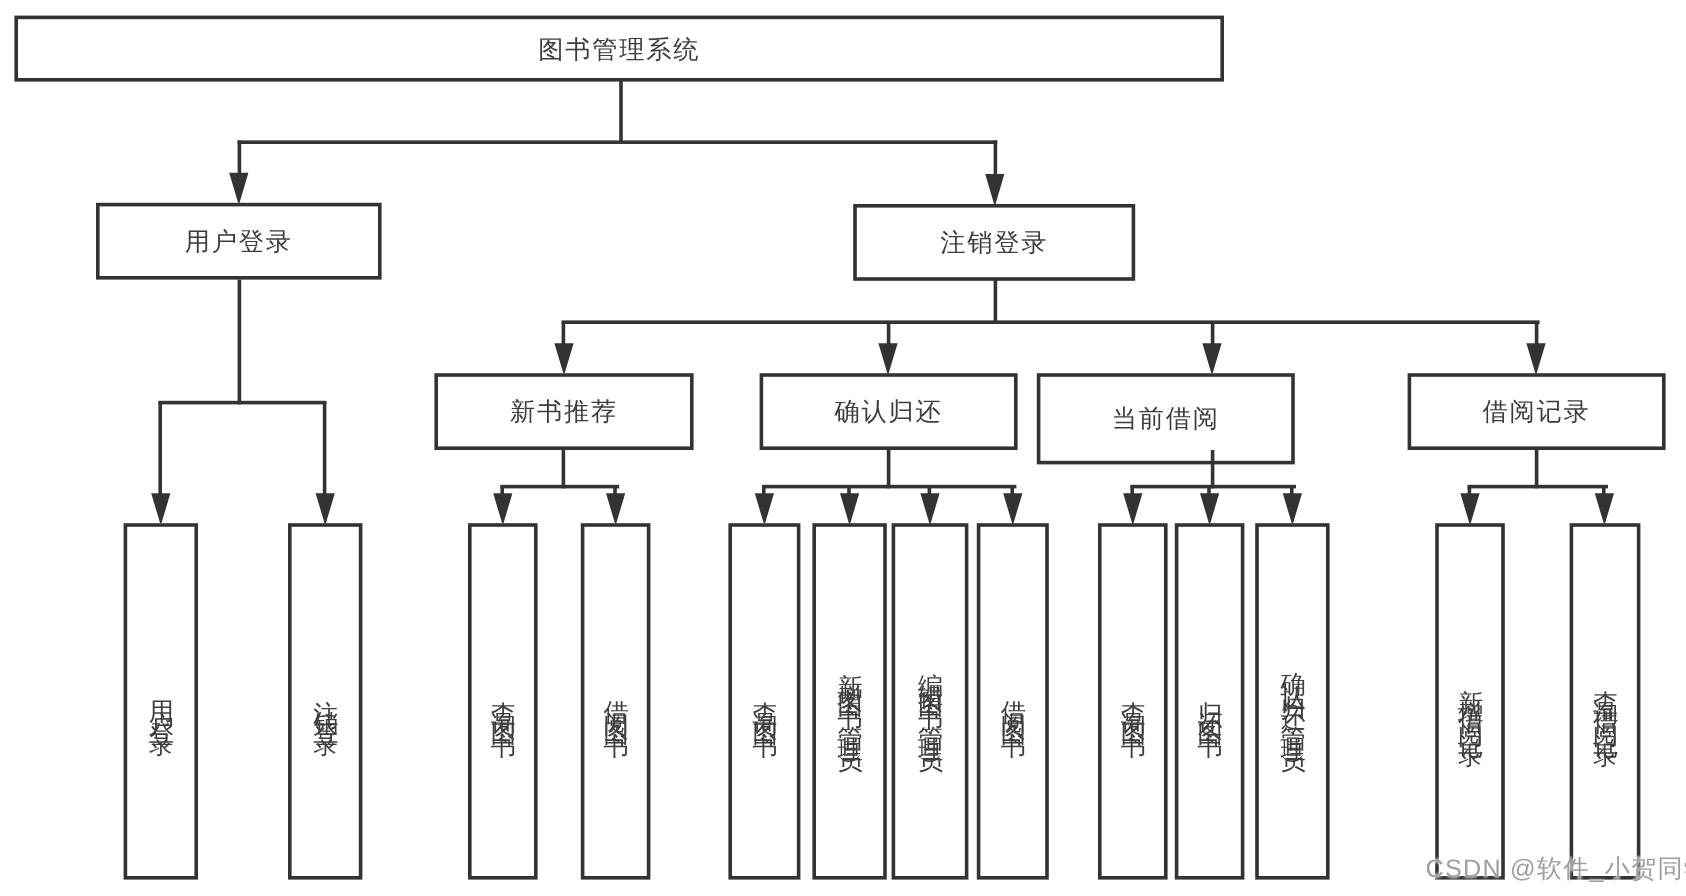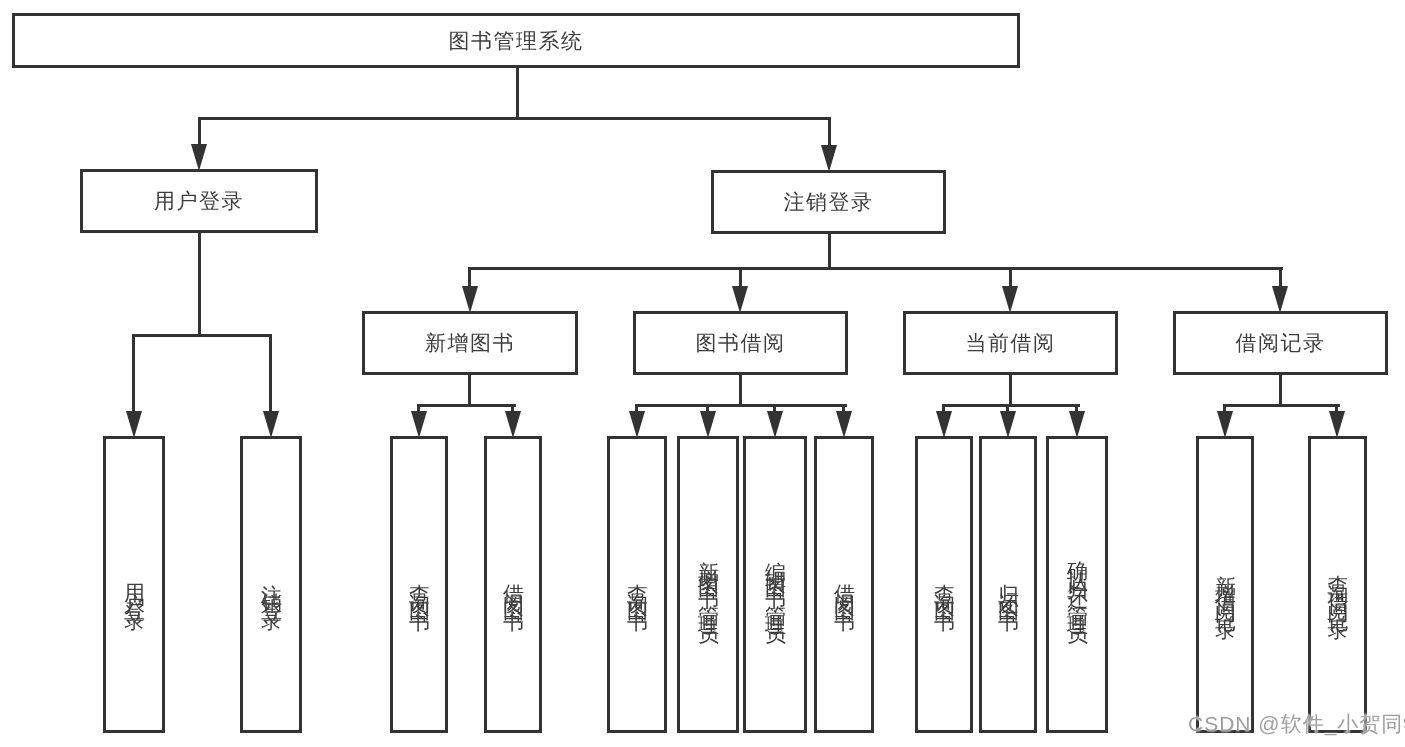--- a/index.html
+++ b/index.html
@@ -98,26 +98,26 @@
   <div class="vline" style="left:468px;top:268px;height:25px;"></div>
   <div class="arrow" style="left:462px;top:286px;"></div>
   <div class="vline" style="left:739px;top:268px;height:25px;"></div>
   <div class="arrow" style="left:732px;top:286px;"></div>
   <div class="vline" style="left:1009px;top:268px;height:25px;"></div>
   <div class="arrow" style="left:1002px;top:286px;"></div>
   <div class="vline" style="left:1279px;top:268px;height:25px;"></div>
   <div class="arrow" style="left:1272px;top:286px;"></div>
 
   <div class="box" style="left:362px;top:311px;width:216px;height:64px;">
-    <span>新增图书</span>
+    <span>新书推荐</span>
   </div>
   <div class="box" style="left:633px;top:311px;width:215px;height:64px;">
-    <span>图书借阅</span>
-  </div>
-  <div class="box" style="left:903px;top:311px;width:215px;height:64px;">
+    <span>确认归还</span>
+  </div>
+  <div class="box" style="left:864px;top:311px;width:215px;height:76px;">
     <span>当前借阅</span>
   </div>
   <div class="box" style="left:1173px;top:311px;width:215px;height:64px;">
     <span>借阅记录</span>
   </div>
 
   <div class="vline" style="left:468px;top:375px;height:32px;"></div>
   <div class="hline" style="left:417px;top:404px;width:99px;"></div>
   <div class="vline" style="left:417px;top:405px;height:12px;"></div>
   <div class="arrow" style="left:411px;top:411px;"></div>

